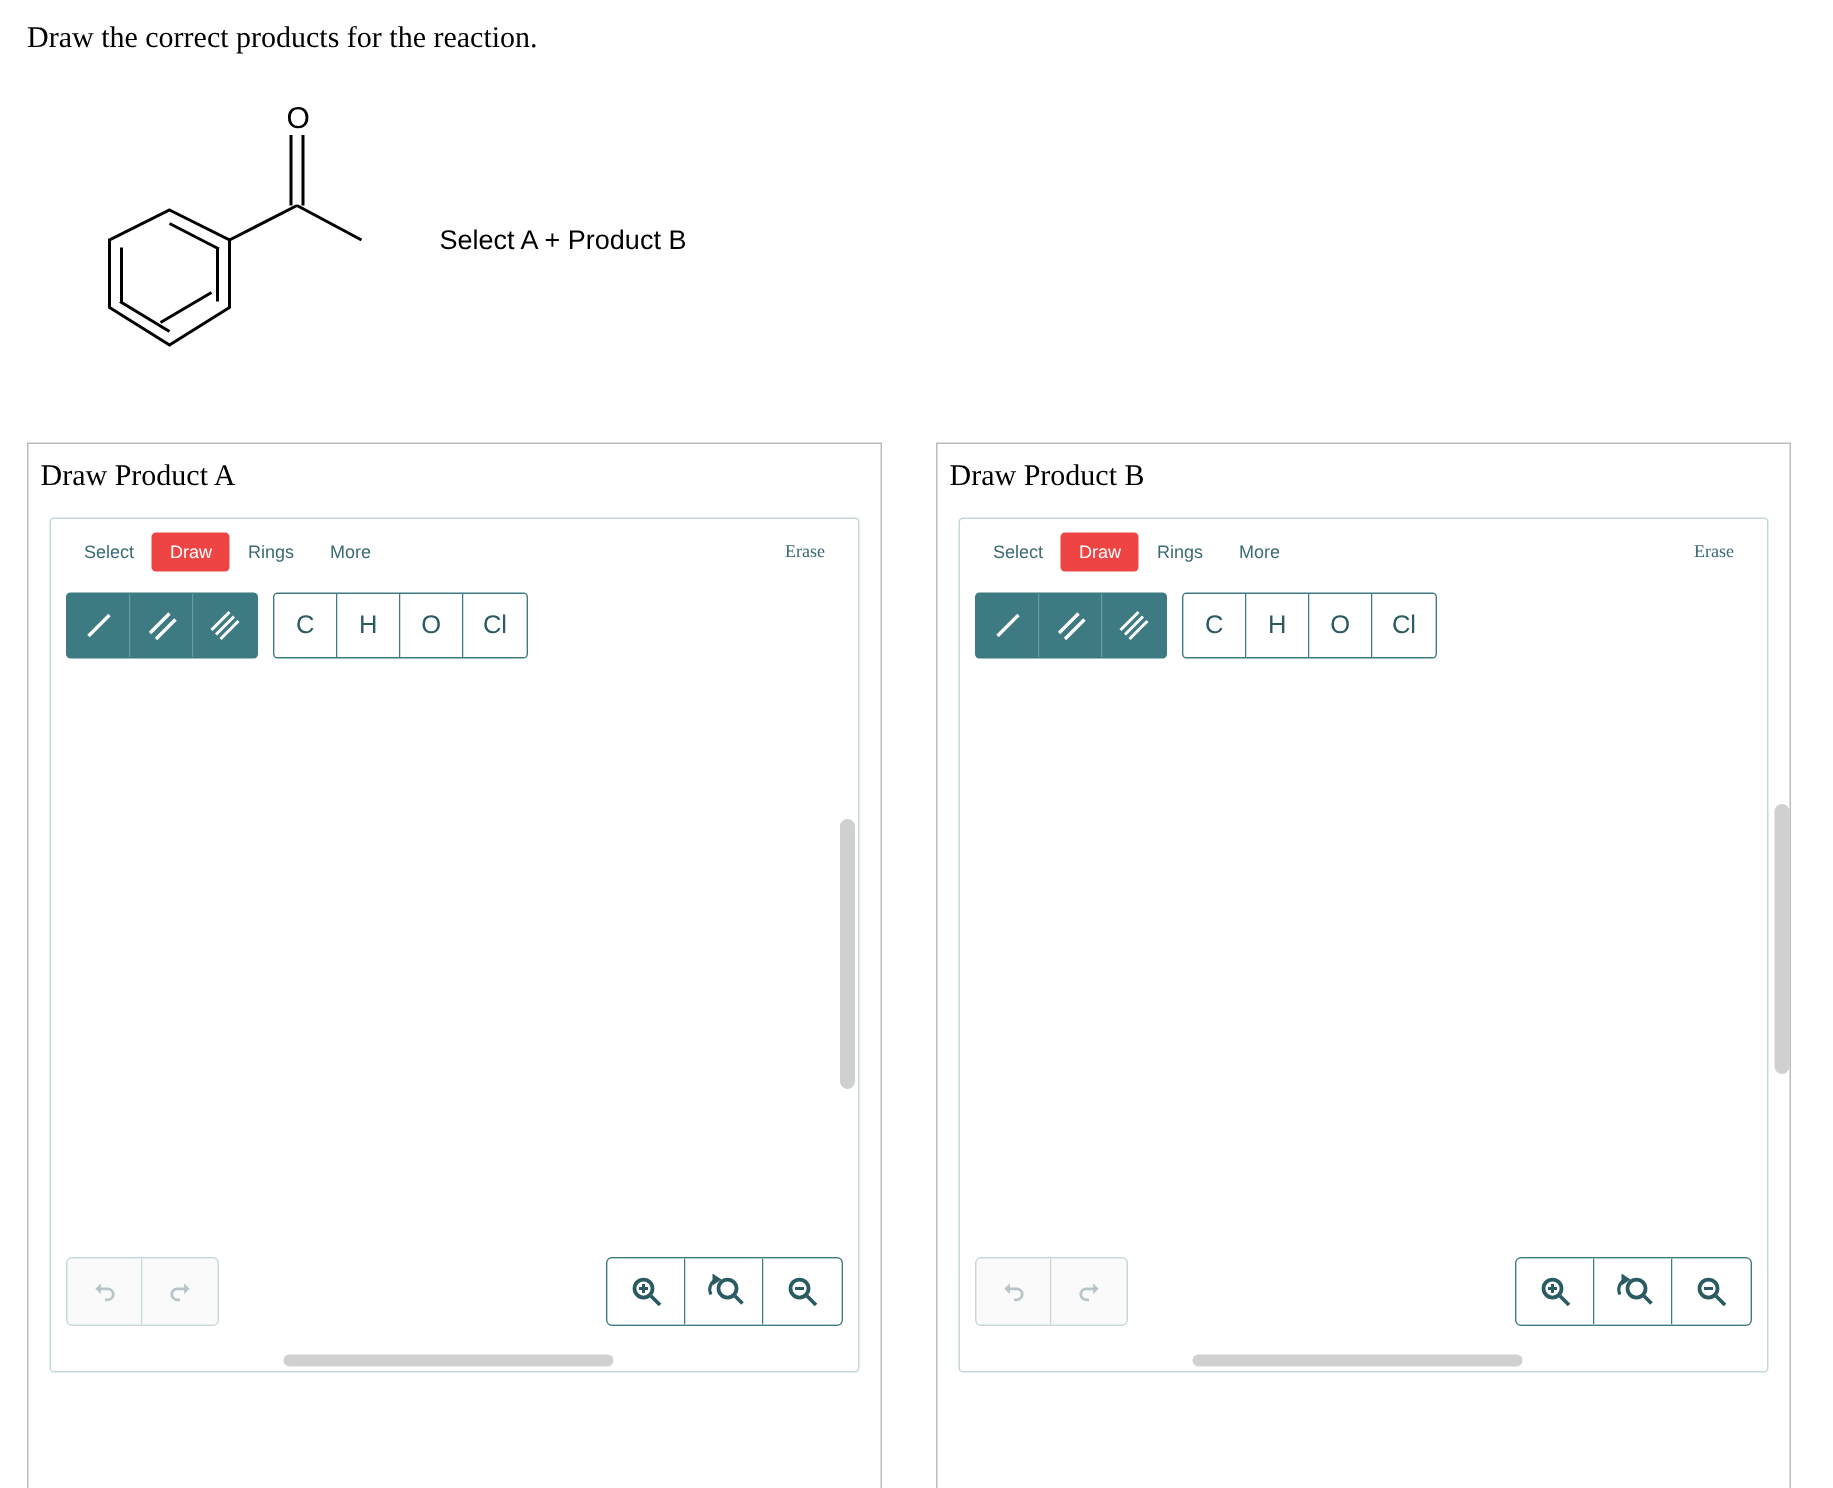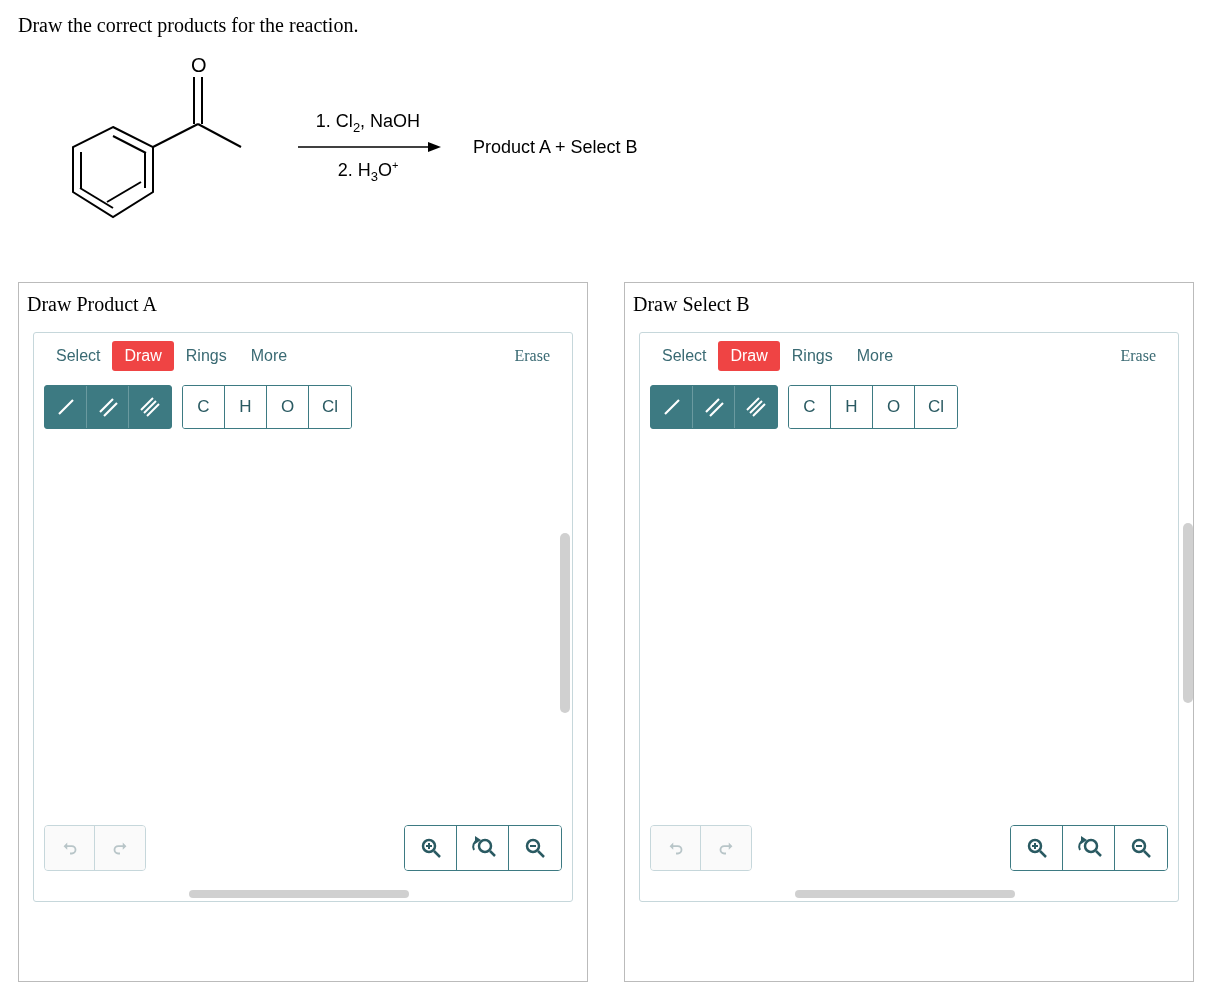--- a/index.html
+++ b/index.html
@@ -6,21 +6,21 @@
     body {
       font-family: Georgia, 'Times New Roman', serif;
       font-size: 20px;
       color: #000;
       background: #fff;
       padding: 14px 18px;
       width: 1222px;
     }
     .question-text {
       font-size: 20px;
-      margin-bottom: 15px;
+      margin-bottom: 28px;
       font-family: Georgia, serif;
     }
     .reaction-row {
       display: flex;
       align-items: center;
       gap: 30px;
       margin: 5px 0 40px 35px;
     }
     .molecule-svg { flex-shrink: 0; }
     .reagents {
@@ -70,21 +70,21 @@
       flex-direction: column;
     }
     .toolbar-top {
       display: flex;
       align-items: center;
       padding: 8px 10px 4px 10px;
       gap: 0;
     }
     .mode-btn {
       font-family: 'Helvetica Neue', Arial, sans-serif;
-      font-size: 16px;
+      font-size: 12px;
       padding: 6px 12px;
       color: #3a6a73;
       cursor: pointer;
       border-radius: 3px;
     }
     .mode-btn.active {
       background: #ef4444;
       color: #fff;
     }
     .mode-erase {
@@ -241,30 +241,22 @@
       <line x1="100" y1="95" x2="145" y2="72"></line>
 
       <line x1="141" y1="72" x2="141" y2="25"></line>
       <line x1="149" y1="72" x2="149" y2="25"></line>
 
       <line x1="145" y1="72" x2="188" y2="95"></line>
     </g>
     <text x="138" y="20" font-family="Arial" font-size="20" fill="#000">O</text>
   </svg>
 
-  <div class="reagents">
-    <div class="reagent-line">1. Cl<sub>2</sub>, NaOH</div>
-    <svg class="arrow-svg" width="150" height="20">
-      <line x1="5" y1="10" x2="135" y2="10" stroke="#000" stroke-width="1.5"></line>
-      <polygon points="135,5 148,10 135,15" fill="#000"></polygon>
-    </svg>
-    <div class="reagent-line">2. H<sub>3</sub>O<sup>+</sup></div>
-  </div>
-
-  <div class="products-text">Product A  +  Select B</div>
+
+  <div class="products-text">Select A  +  Product B</div>
 </div>
 
 <div class="panels">
 
   <div class="panel">
     <div class="panel-title">Draw Product A</div>
     <div class="toolbar-wrap">
       <div class="toolbar-top">
         <div class="mode-btn">Select</div>
         <div class="mode-btn active">Draw</div>
@@ -340,21 +332,21 @@
             </div>
           </div>
         </div>
         <div class="hscroll"></div>
       </div>
       <div class="vscroll"></div>
     </div>
   </div>
 
   <div class="panel">
-    <div class="panel-title">Draw Select B</div>
+    <div class="panel-title">Draw Product B</div>
     <div class="toolbar-wrap">
       <div class="toolbar-top">
         <div class="mode-btn">Select</div>
         <div class="mode-btn active">Draw</div>
         <div class="mode-btn">Rings</div>
         <div class="mode-btn">More</div>
         <div class="mode-btn mode-erase">Erase</div>
       </div>
       <div class="toolbar-second">
         <div class="bond-group">

